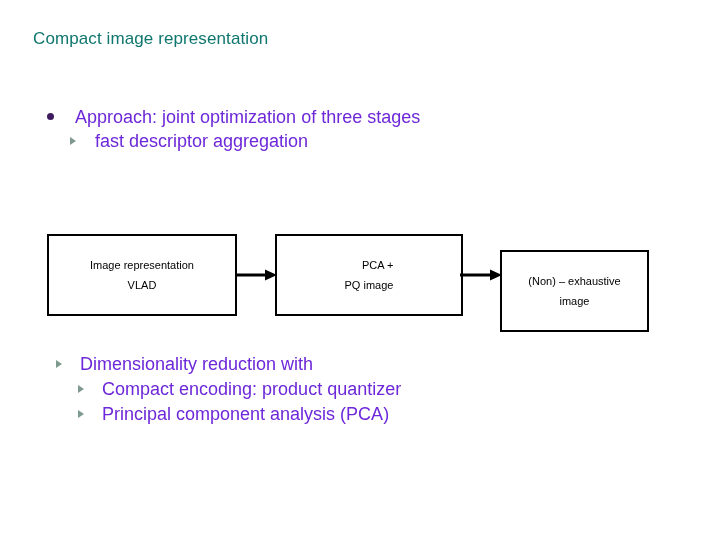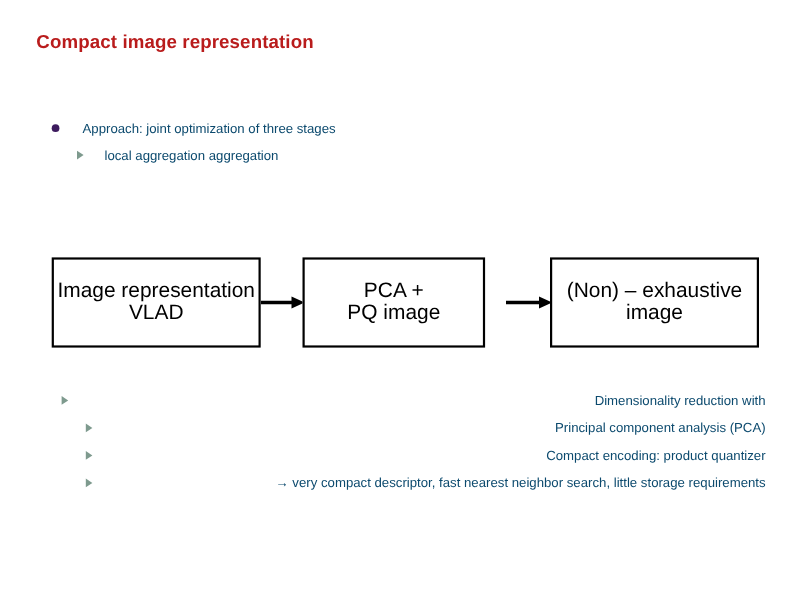--- a/index.html
+++ b/index.html
@@ -22,45 +22,45 @@
     inset: 0;
     background: #ffffff;
   }
 
   
   .slide-title {
     position: absolute;
     left: 33px;
     top: 29px;
     font-size: 17px;
-    font-weight: bold;
-    color: #b91c1c;
+    font-weight: normal;
+    color: #0f766e;
     letter-spacing: 0.1px;
     white-space: nowrap;
   }
 
   
   .bullet-block {
     position: absolute;
   }
   .bullet-row {
     position: relative;
     display: block;
   }
   .bullet-row .marker {
     position: absolute;
     left: 0;
     top: 0;
     display: block;
   }
   .bullet-row .btext {
     display: block;
-    font-size: 12px;
+    font-size: 18px;
     line-height: 24px;
-    color: #0c4a6e;
+    color: #6d28d9;
   }
 
   
   .disc {
     width: 7px;
     height: 7px;
     border-radius: 50%;
     background: #3d1b5e;
     margin-top: 8px;
   }
@@ -78,44 +78,44 @@
   #approach-list { left: 47px; top: 105px; width: 620px; }
   #approach-list .lvl1 { padding-left: 28px; }
   #approach-list .lvl2 { padding-left: 48px; }
   #approach-list .lvl2 .marker { left: 23px; }
 
   
   #dimred-list { left: 56px; top: 352px; width: 640px; }
   #dimred-list .lvl1 { padding-left: 24px; }
   #dimred-list .lvl2 { padding-left: 46px; }
   #dimred-list .lvl2 .marker { left: 22px; }
-  #dimred-list .btext { line-height: 25px; text-align: right; }
+  #dimred-list .btext { line-height: 25px; }
   #dimred-list .wrap { white-space: normal; }
 
   
   .flow-box {
     position: absolute;
     top: 234px;
     height: 82px;
     border: 2px solid #000000;
     box-sizing: border-box;
     background: #ffffff;
     display: flex;
     align-items: center;
     justify-content: center;
     text-align: center;
   }
   .flow-box .box-text {
-    font-size: 19px;
+    font-size: 11px;
     line-height: 20px;
     color: #000000;
   }
   #flow-box-1 { left: 47px;  width: 190px; }
-  #flow-box-2 { left: 275px; width: 166px; }
-  #flow-box-3 { left: 500px; width: 190px; }
+  #flow-box-2 { left: 275px; width: 188px; text-align: right; }
+  #flow-box-3 { left: 500px; width: 149px; margin-top: 16px; }
 
   .flow-arrow {
     position: absolute;
     top: 269px;
     height: 12px;
     display: block;
   }
   #flow-arrow-1 { left: 237px; width: 40px; }
   #flow-arrow-2 { left: 460px; width: 42px; }
   .flow-arrow svg { display: block; }
@@ -129,21 +129,21 @@
 
   <div class="bullet-block" id="approach-list">
 
     <div class="bullet-row lvl1">
       <span class="marker disc"></span>
       <span class="btext">Approach: joint optimization of three stages</span>
     </div>
 
     <div class="bullet-row lvl2">
       <span class="marker tri"></span>
-      <span class="btext">local aggregation aggregation</span>
+      <span class="btext">fast descriptor aggregation</span>
     </div>
 
 
 
   </div>
 
   <div class="flow-box" id="flow-box-1">
     <div class="box-text">
       <span>Image representation</span><br>
       <span>VLAD</span>
@@ -180,28 +180,24 @@
 
   <div class="bullet-block" id="dimred-list">
 
     <div class="bullet-row lvl1">
       <span class="marker tri"></span>
       <span class="btext">Dimensionality reduction with</span>
     </div>
 
     <div class="bullet-row lvl2">
       <span class="marker tri"></span>
+      <span class="btext">Compact encoding: product quantizer</span>
+    </div>
+
+    <div class="bullet-row lvl2">
+      <span class="marker tri"></span>
       <span class="btext">Principal component analysis (PCA)</span>
     </div>
 
-    <div class="bullet-row lvl2">
-      <span class="marker tri"></span>
-      <span class="btext">Compact encoding: product quantizer</span>
-    </div>
-
-    <div class="bullet-row lvl2">
-      <span class="marker tri"></span>
-      <span class="btext wrap">→ very compact descriptor, fast nearest neighbor search, little storage requirements</span>
-    </div>
 
   </div>
 
 </div>
 
 </body></html>

